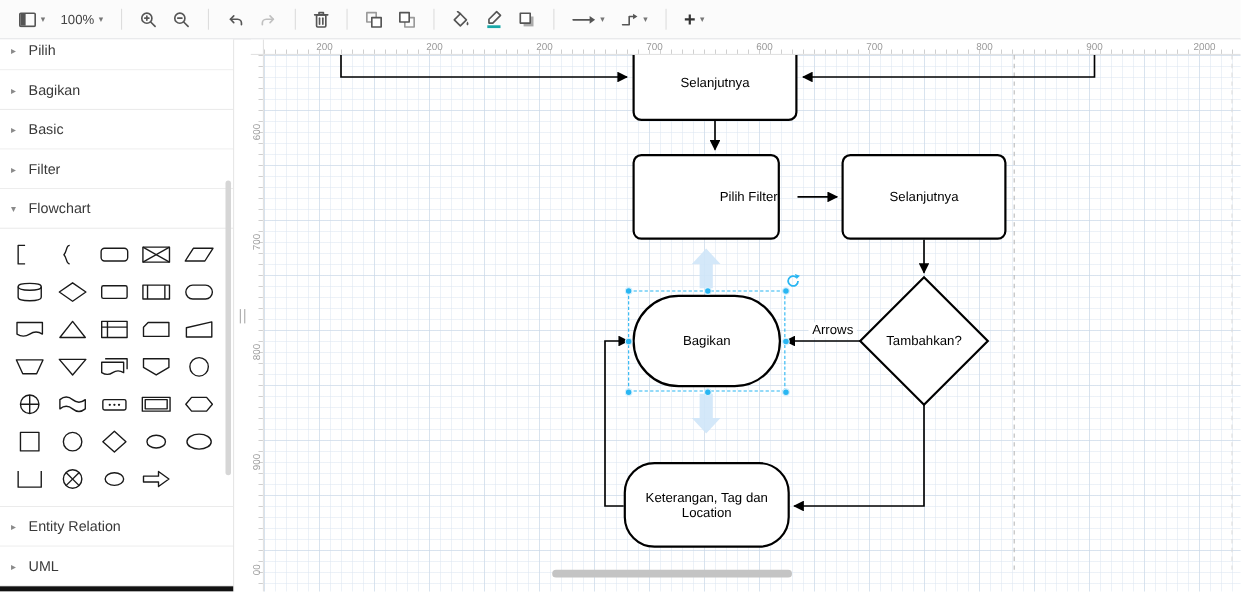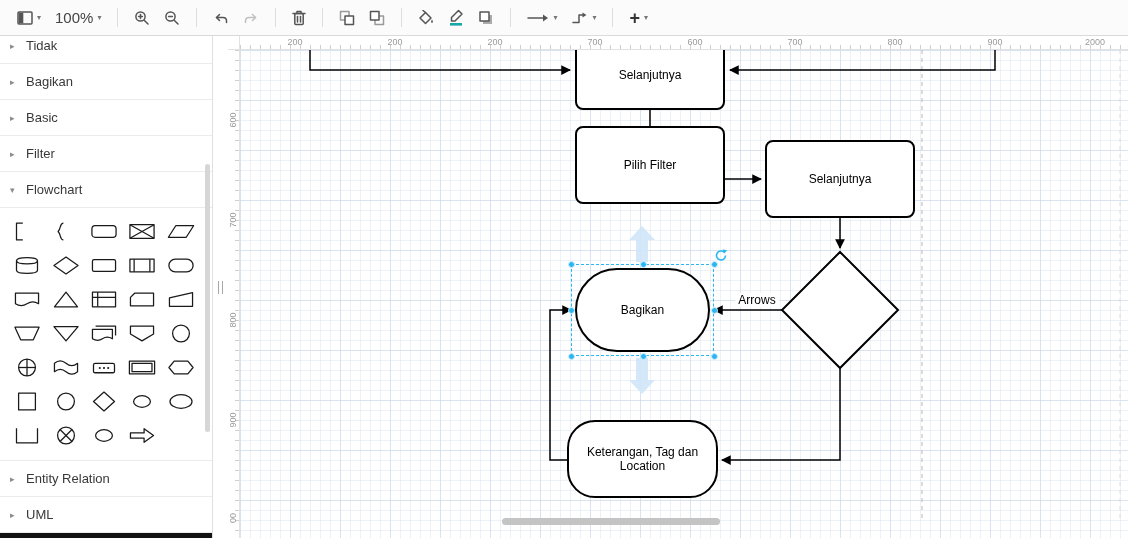--- a/index.html
+++ b/index.html
@@ -9,21 +9,21 @@
 
   
   .toolbar { position:absolute; left:0; top:0; width:1128px; height:36px;
     background:#fbfbfb; border-bottom:1px solid #d8dade;
     display:flex; align-items:center; padding:0 10px; }
   .tb-btn { display:flex; align-items:center; gap:4px; padding:4px 6px; margin:0 1px;
     background:none; border:none; border-radius:3px; color:#4d4d4d; cursor:pointer; }
   .tb-btn.disabled { opacity:.35; }
   .tb-sep { width:1px; height:19px; background:#ddd; margin:0 9px; flex:none; }
   .caret { font-size:8px; color:#777; line-height:1; }
-  .zoom-text { font-size:15px; color:#444; }
+  .zoom-text { font-size:12px; color:#444; }
   .plus-glyph { font-size:18px; font-weight:bold; color:#333; line-height:12px; }
   .tbsvg { display:block; }
   .tbsvg * { stroke:#555; fill:none; stroke-width:1.5; stroke-linecap:round; stroke-linejoin:round; }
   .tbsvg .fill { fill:#555; stroke:none; }
   .tbsvg .fill-light { fill:#aaa; stroke:none; }
   .tbsvg .fill-white { fill:#fff; }
   .tbsvg .teal { fill:#18a7a7; stroke:none; }
 
   
   .sidebar { position:absolute; left:0; top:36px; width:213px; height:502px;
@@ -208,21 +208,21 @@
 
     <button class="tb-btn">
       <span class="plus-glyph">+</span>
       <span class="caret">▾</span>
     </button>
   </div>
 
   <div class="sidebar">
     <div class="section cut-top">
       <span class="tri">▸</span>
-      <span>Tidak</span>
+      <span>Pilih</span>
     </div>
     <div class="section">
       <span class="tri">▸</span>
       <span>Bagikan</span>
     </div>
     <div class="section">
       <span class="tri">▸</span>
       <span>Basic</span>
     </div>
     <div class="section">
@@ -494,28 +494,31 @@
         <polygon points="600,202 658,260 600,318 542,260" fill="#fff" stroke="#000" stroke-width="2"></polygon>
 
         <polygon points="402,176 415,190 408,190 408,212 396,212 396,190 389,190" fill="#cfe6f8" opacity="0.9"></polygon>
         <polygon points="402,344 389,330 396,330 396,308 408,308 408,330 415,330" fill="#cfe6f8" opacity="0.9"></polygon>
       </svg>
 
       <div class="node" style="left:335px; top:-10px; width:150px; height:70px;">
         <span>Selanjutnya</span>
       </div>
 
-      <div class="node" style="left:335px; top:76px; width:150px; height:78px;">
+      <div class="node" style="left:335px; top:90px; width:134px; height:78px;justify-content:flex-end;">
         <span>Pilih Filter</span>
       </div>
 
       <div class="node" style="left:525px; top:90px; width:150px; height:78px;">
         <span>Selanjutnya</span>
       </div>
 
+      <div class="diamond-label" style="left:542px; top:202px; width:116px; height:116px;">
+        <span>Tambahkan?</span>
+      </div>
 
       <div class="node pill" style="left:335px; top:218px; width:135px; height:84px;">
         <span>Bagikan</span>
       </div>
 
       <div class="node soft" style="left:327px; top:370px; width:151px; height:78px;border-radius:28px;">
         <span>Keterangan, Tag dan Location</span>
       </div>
 
       <div class="edge-label" style="left:495px; top:243px; width:44px;">Arrows</div>

